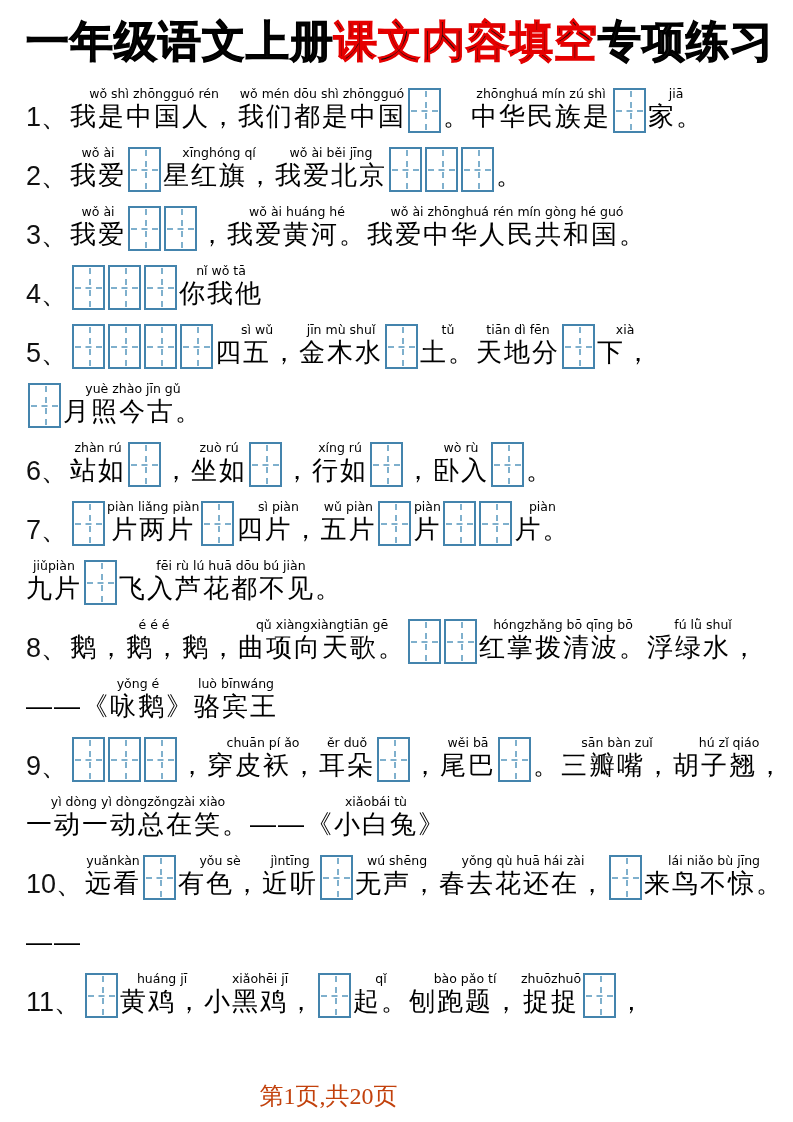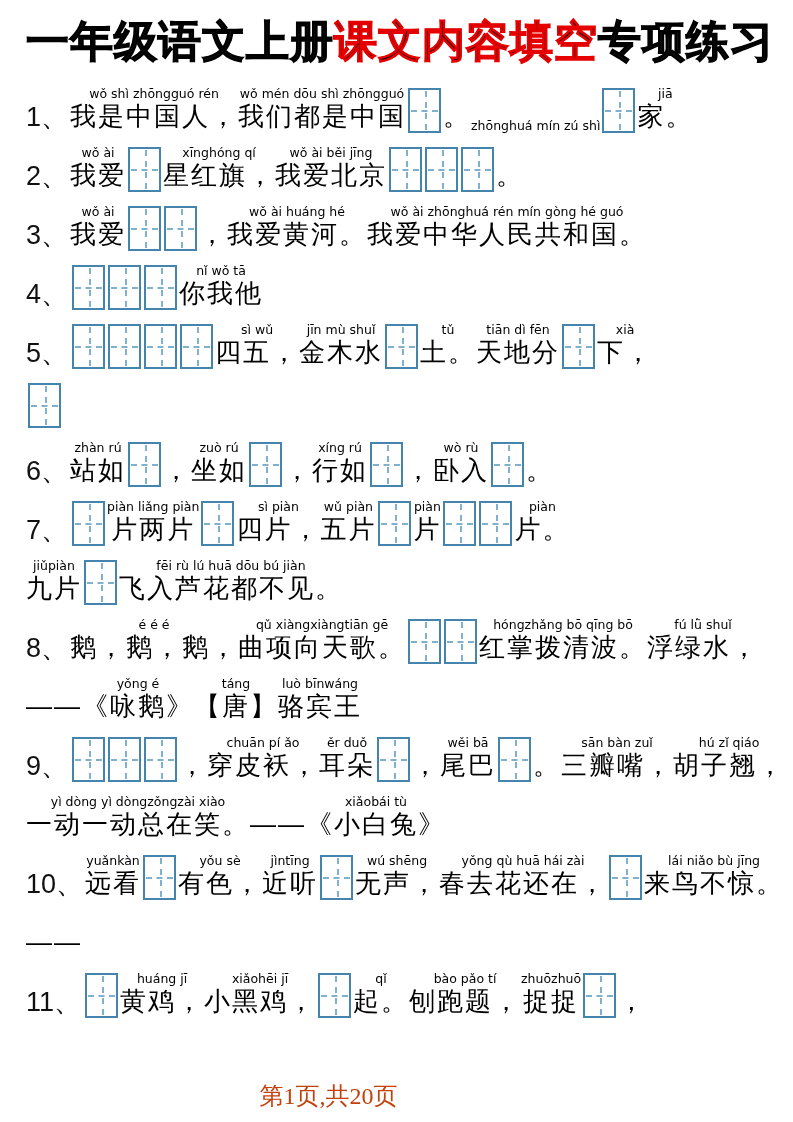--- a/index.html
+++ b/index.html
@@ -49,20 +49,21 @@
             <span class="dh"></span>
             <span class="dv"></span>
           </span>
         </span>
         <span class="unit">
           <span class="py"></span>
           <span class="hz">。</span>
         </span>
         <span class="unit">
           <span class="py">zhōnghuá mín zú shì</span>
+          <span class="hz">中华民族是</span>
         </span>
         <span class="boxgroup">
           <span class="gbox">
             <span class="dh"></span>
             <span class="dv"></span>
           </span>
         </span>
         <span class="unit">
           <span class="py">jiā</span>
           <span class="hz">家。</span>
@@ -210,20 +211,24 @@
           <span class="hz">下，</span>
         </span>
       </div>
       <div class="line">
         <span class="boxgroup">
           <span class="gbox">
             <span class="dh"></span>
             <span class="dv"></span>
           </span>
         </span>
+        <span class="unit">
+          <span class="py">yuè zhào jīn gǔ</span>
+          <span class="hz">月照今古。</span>
+        </span>
       </div>
       <div class="line">
         <span class="num">6、</span>
         <span class="unit">
           <span class="py">zhàn rú</span>
           <span class="hz">站如</span>
         </span>
         <span class="boxgroup">
           <span class="gbox">
             <span class="dh"></span>
@@ -374,24 +379,20 @@
         </span>
       </div>
       <div class="line">
         <span class="unit">
           <span class="py"></span>
           <span class="hz">——</span>
         </span>
         <span class="unit">
           <span class="py">yǒng é</span>
           <span class="hz">《咏鹅》</span>
-        </span>
-        <span class="unit">
-          <span class="py">táng</span>
-          <span class="hz">【唐】</span>
         </span>
         <span class="unit">
           <span class="py">luò bīnwáng</span>
           <span class="hz">骆宾王</span>
         </span>
       </div>
       <div class="line">
         <span class="num">9、</span>
         <span class="boxgroup">
           <span class="gbox">

